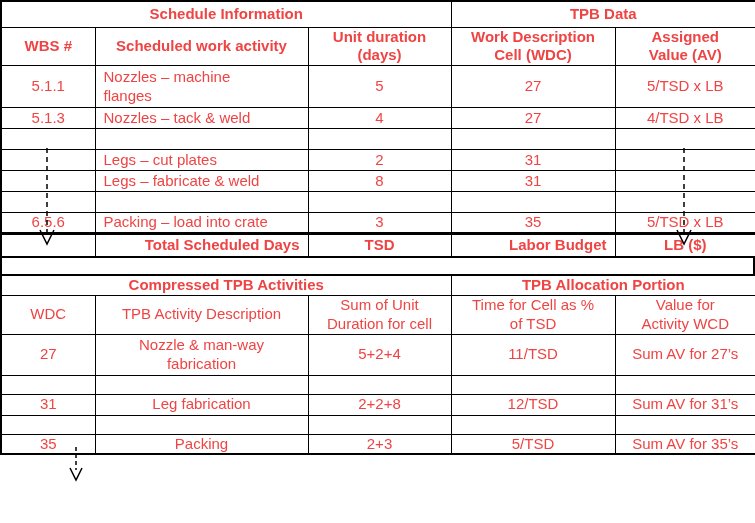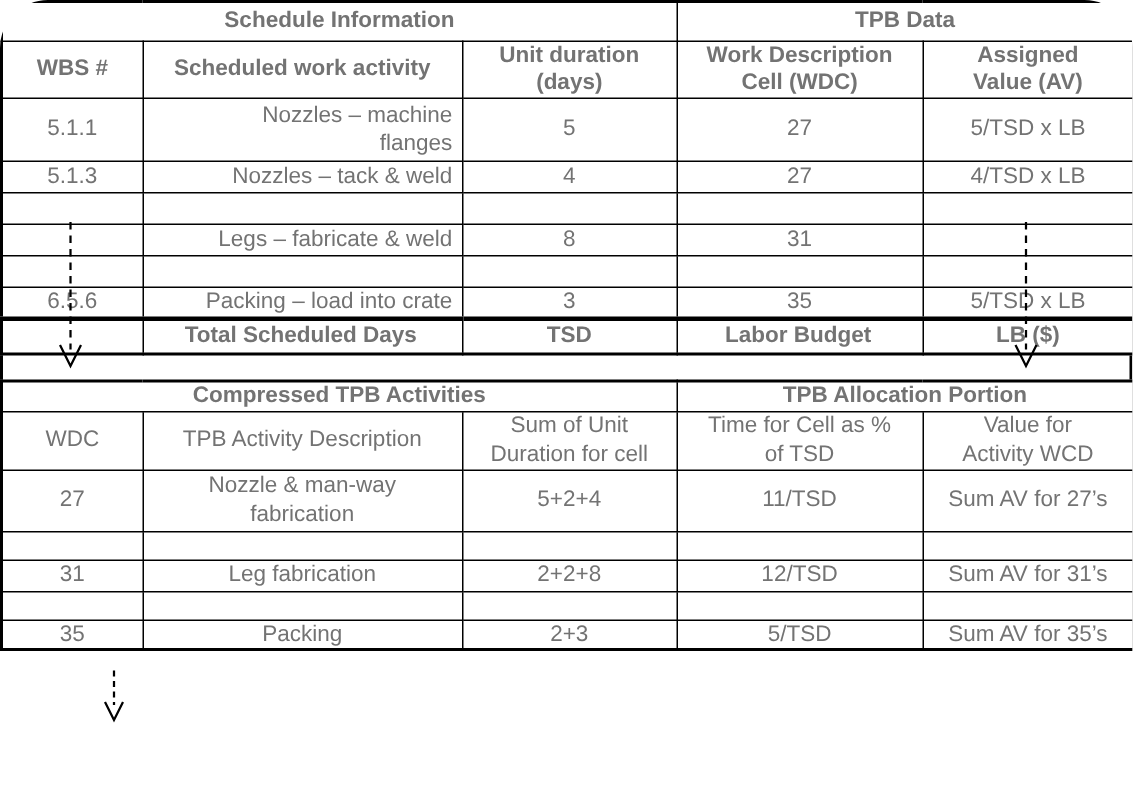--- a/index.html
+++ b/index.html
@@ -1,44 +1,43 @@
 <!DOCTYPE html>
 <html><head>
 <meta charset="utf-8">
 <style>
   html,body{margin:0;padding:0;background:#fff;}
   #page{
     position:relative;
     width:755px;height:523px;
     background:#fff;
     font-family:"Liberation Sans", sans-serif;
-    font-size:15px;color:#737373;
+    font-size:15px;color:#ef4444;
     overflow:hidden;
     box-sizing:border-box;
-    border-radius:32px;
   }
   table{
     border-collapse:collapse;
     table-layout:fixed;
     width:755px;
   }
   td,th{
     border:1px solid #000;
     padding:0 6px;
     vertical-align:middle;
     white-space:pre-line;
     line-height:1.25;
     overflow:hidden;
     font-weight:normal;
   }
   .sched{border:2px solid #000;}
   .tpb{border:2px solid #000;}
   .c{text-align:center;}
-  .l{text-align:right;padding-left:8px;}
-  .r{text-align:center;padding-right:8px;}
+  .l{text-align:left;padding-left:8px;}
+  .r{text-align:right;padding-right:8px;}
   .b{font-weight:bold;}
   tr.total td{border-top:3px solid #000;font-weight:bold;}
   tr.section td{font-weight:bold;text-align:center;}
   #separator{
     width:755px;height:16px;
     border-left:2px solid #000;
     border-right:2px solid #000;
     box-sizing:border-box;
   }
   #arrow-overlay{
@@ -87,20 +86,27 @@
       <td class="l">Nozzles – tack &amp; weld</td>
       <td class="c">4</td>
       <td class="c">27</td>
       <td class="c">4/TSD x LB</td>
     </tr>
     <tr style="height:21px">
       <td class="c"></td>
       <td class="l"></td>
       <td class="c"></td>
       <td class="c"></td>
+      <td class="c"></td>
+    </tr>
+    <tr style="height:21px">
+      <td class="c"></td>
+      <td class="l">Legs – cut plates</td>
+      <td class="c">2</td>
+      <td class="c">31</td>
       <td class="c"></td>
     </tr>
     <tr style="height:21px">
       <td class="c"></td>
       <td class="l">Legs – fabricate &amp; weld</td>
       <td class="c">8</td>
       <td class="c">31</td>
       <td class="c"></td>
     </tr>
     <tr style="height:21px">

